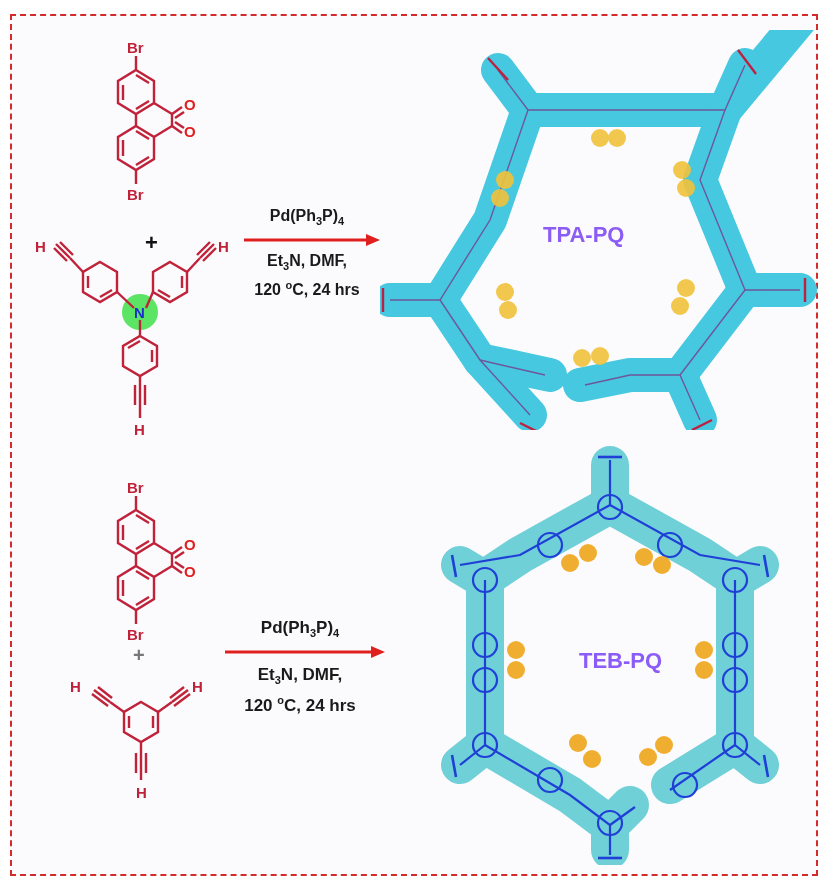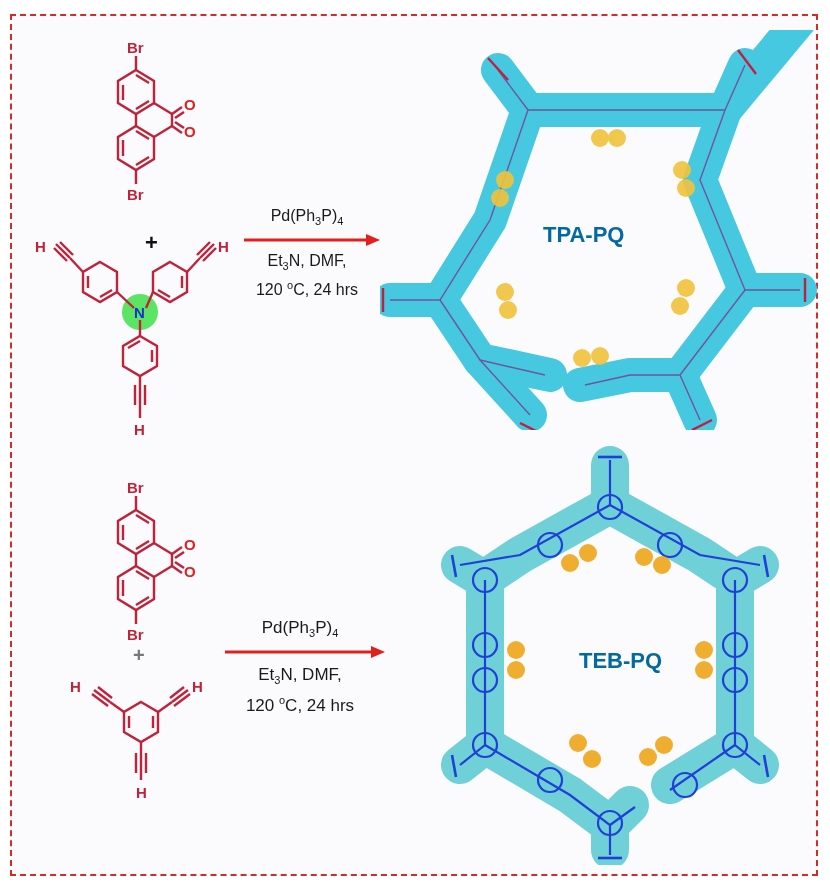--- a/index.html
+++ b/index.html
@@ -1,22 +1,22 @@
 <!DOCTYPE html>
 <html><head>
 <meta charset="utf-8">
 <style>
   html, body { margin: 0; padding: 0; }
   body { width: 830px; height: 886px; background: #ffffff; position: relative; overflow: hidden; font-family: "Liberation Sans", sans-serif; }
   .frame { position: absolute; left: 10px; top: 14px; width: 808px; height: 862px; border: 2px dashed #d42a2a; background: #fbfbfd; box-sizing: border-box; }
   .abs { position: absolute; }
-  .cond { position: absolute; text-align: center; font-weight: normal; color: #1a1a1a; font-size: 16px; line-height: 22px; }
+  .cond { position: absolute; text-align: center; font-weight: bold; color: #1a1a1a; font-size: 16px; line-height: 22px; }
   .cond sub { font-size: 11px; }
   .cond sup { font-size: 11px; }
-  .label { position: absolute; font-weight: bold; color: #0369a1; font-size: 22px; }
+  .label { position: absolute; font-weight: bold; color: #8b5cf6; font-size: 22px; }
   svg text { font-family: "Liberation Sans", sans-serif; font-weight: bold; }
 </style>
 </head>
 <body>
 
 <div class="frame"></div>
 
 <svg class="abs" style="left:20px;top:30px" width="220" height="420">
   <g stroke="#c0223a" stroke-width="2.4" fill="none">
 

